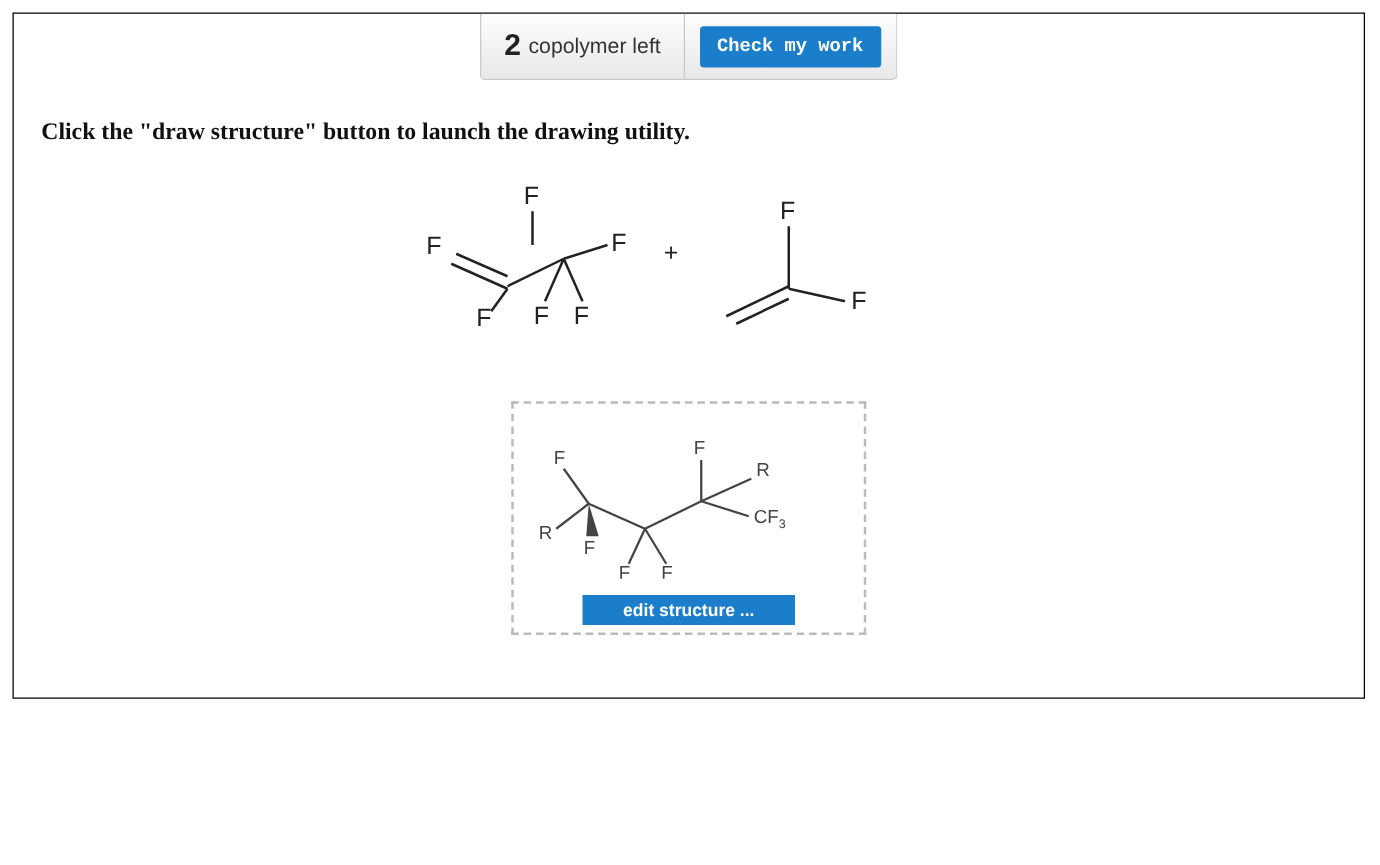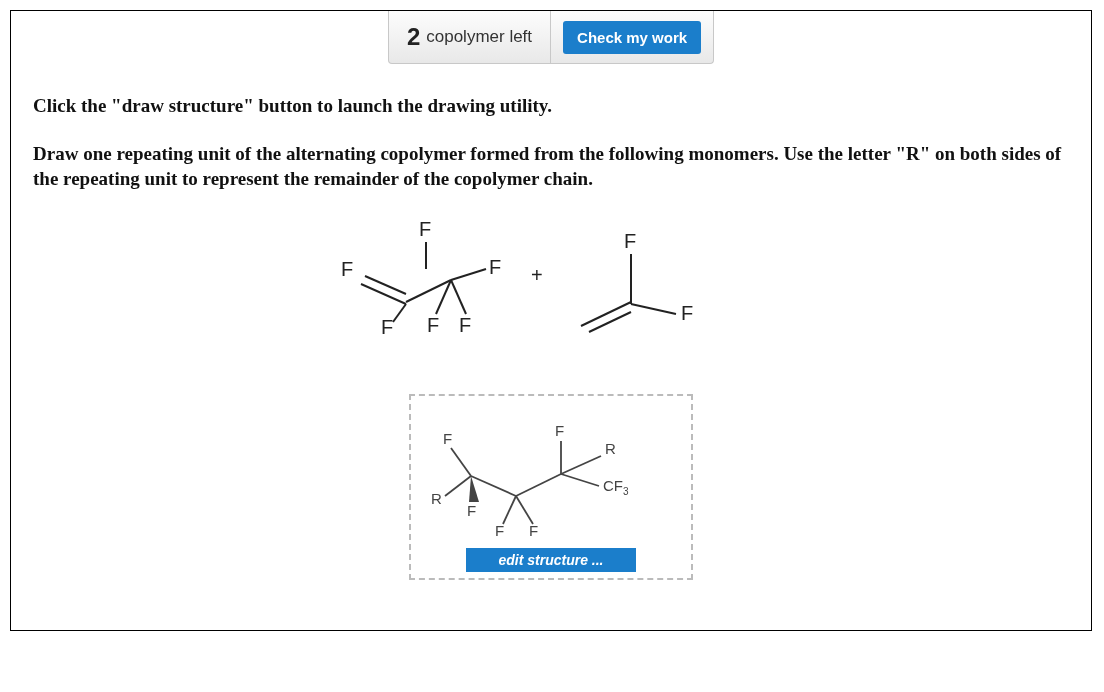--- a/index.html
+++ b/index.html
@@ -47,21 +47,21 @@
     font-weight: 900;
     font-size: 24px;
     margin-right: 6px;
     color: #222;
   }
   .check-btn {
     margin: 0 12px;
     padding: 8px 14px;
     background: #1b7ecb;
     color: #fff;
-    font-family: Liberation Sans, sans-serif;
+    font-family: Liberation Mono, monospace;
     font-weight: bold;
     font-size: 15px;
     border: none;
     border-radius: 3px;
     cursor: pointer;
   }
   .content {
     padding: 30px 22px 50px 22px;
   }
   .instr {
@@ -100,42 +100,40 @@
     margin: 8px auto 0 auto;
     padding: 4px 0;
     background: #1b7ecb;
     color: #fff;
     font-family: Arial, Helvetica, sans-serif;
     font-weight: bold;
     font-size: 14px;
     border: none;
     cursor: pointer;
     text-align: center;
-    font-style: italic;
   }
 </style>
 </head>
 <body>
 
 <div class="container">
 
   <div class="top-bar">
     <div class="top-bar-inner">
       <div class="attempts-box">
         <span class="attempts-num">2</span>
         <span>copolymer left</span>
       </div>
       <button class="check-btn">Check my work</button>
     </div>
   </div>
 
   <div class="content">
     <div class="instr">
       <p>Click the "draw structure" button to launch the drawing utility.</p>
-      <p>Draw one repeating unit of the alternating copolymer formed from the following monomers. Use the letter "R" on both sides of the repeating unit to represent the remainder of the copolymer chain.</p>
     </div>
 
     <div class="mol-area">
       <svg class="mol-svg" width="440" height="150" viewBox="0 0 440 150">
 
         <g font-size="20" font-family="Arial" fill="#222">
 
           <line x1="30" y1="70" x2="75" y2="90" stroke="#222" stroke-width="2"></line>
           <line x1="34" y1="62" x2="75" y2="80" stroke="#222" stroke-width="2"></line>
 

